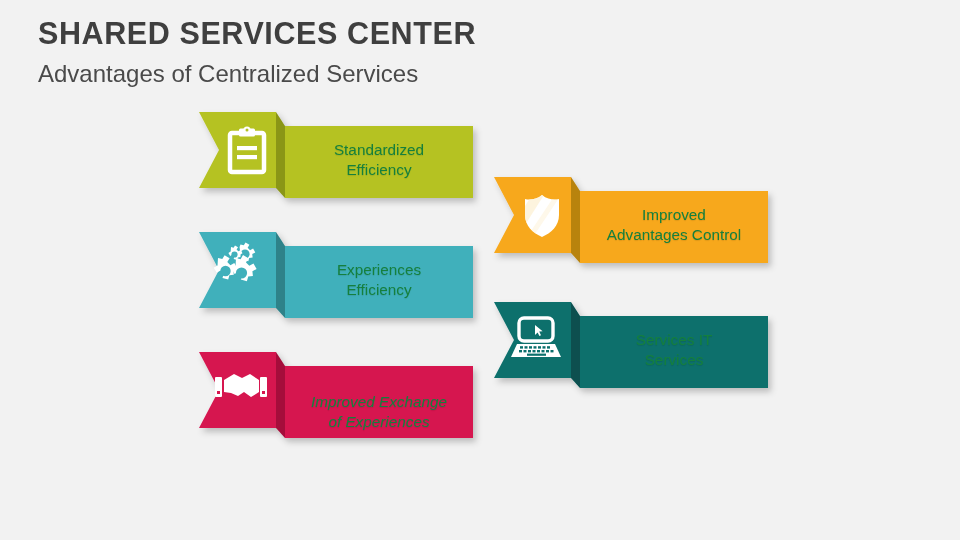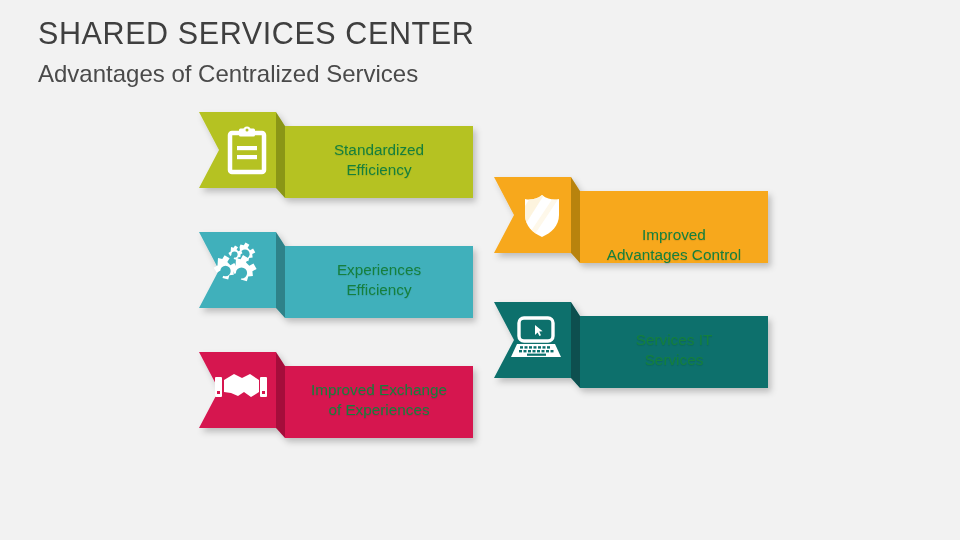--- a/index.html
+++ b/index.html
@@ -23,21 +23,21 @@
 
   
   #header {
     position: absolute;
     left: 38px;
     top: 16px;
     width: 700px;
   }
   #title {
     font-size: 30.5px;
-    font-weight: normal;
+    font-weight: bold;
     letter-spacing: 0.6px;
     color: #3f3f3f;
     line-height: 1.18;
     white-space: nowrap;
   }
   #subtitle {
     margin-top: 8px;
     font-size: 24px;
     font-weight: normal;
     color: #4a4a4a;
@@ -166,21 +166,21 @@
     <div class="ribbon-icon" style="left:18px; top:24px;">
       <svg width="54" height="40" viewBox="0 0 54 40">
         <rect x="1" y="9" width="7" height="20" rx="1" fill="#ffffff"></rect>
         <rect x="46" y="9" width="7" height="20" rx="1" fill="#ffffff"></rect>
         <rect x="3" y="23" width="3" height="3" fill="#d6164f"></rect>
         <rect x="48" y="23" width="3" height="3" fill="#d6164f"></rect>
         <path d="M10 12 L20 6 L28 10 L36 6 L45 12 L45 24 L37 29 L30 24 L24 28 L17 25 L10 24 Z" fill="#ffffff"></path>
         <path d="M20 7 L27 11 L20 17 L14 14 Z" fill="#ffffff"></path>
       </svg>
     </div>
-    <div class="ribbon-label" style="left:93px; top:36px; width:180px;">
+    <div class="ribbon-label" style="left:93px; top:48px; width:180px;font-style:italic;">
       <div>Improved Exchange</div>
       <div>of Experiences</div>
     </div>
   </div>
 
   <div class="ribbon" id="ribbon-improved-control">
     <svg width="290" height="110" viewBox="0 0 290 110">
       <defs>
         <filter id="sh4" x="-20%" y="-20%" width="150%" height="160%">
           <feDropShadow dx="3" dy="4" stdDeviation="3" flood-color="#000000" flood-opacity="0.22"></feDropShadow>
@@ -199,21 +199,21 @@
             <path d="M21 2 C15 7 8 7 4 6 L4 22 C4 33 12 40 21 44 C30 40 38 33 38 22 L38 6 C34 7 27 7 21 2 Z"></path>
           </clipPath>
         </defs>
         <path d="M21 2 C15 7 8 7 4 6 L4 22 C4 33 12 40 21 44 C30 40 38 33 38 22 L38 6 C34 7 27 7 21 2 Z" fill="#ffffff"></path>
         <g clip-path="url(#shclip)">
           <polygon points="-8,32 16,-6 28,-6 4,32" fill="#fdf2d8" opacity="0.85"></polygon>
           <polygon points="6,44 34,2 40,2 12,44" fill="#fdf2d8" opacity="0.55"></polygon>
         </g>
       </svg>
     </div>
-    <div class="ribbon-label" style="left:93px; top:36px; width:180px;margin-top:20px;">
+    <div class="ribbon-label" style="left:93px; top:36px; width:180px;">
       <div>Improved</div>
       <div>Advantages Control</div>
     </div>
   </div>
 
   <div class="ribbon" id="ribbon-unified-it">
     <svg width="290" height="110" viewBox="0 0 290 110">
       <defs>
         <filter id="sh5" x="-20%" y="-20%" width="150%" height="160%">
           <feDropShadow dx="3" dy="4" stdDeviation="3" flood-color="#000000" flood-opacity="0.22"></feDropShadow>

